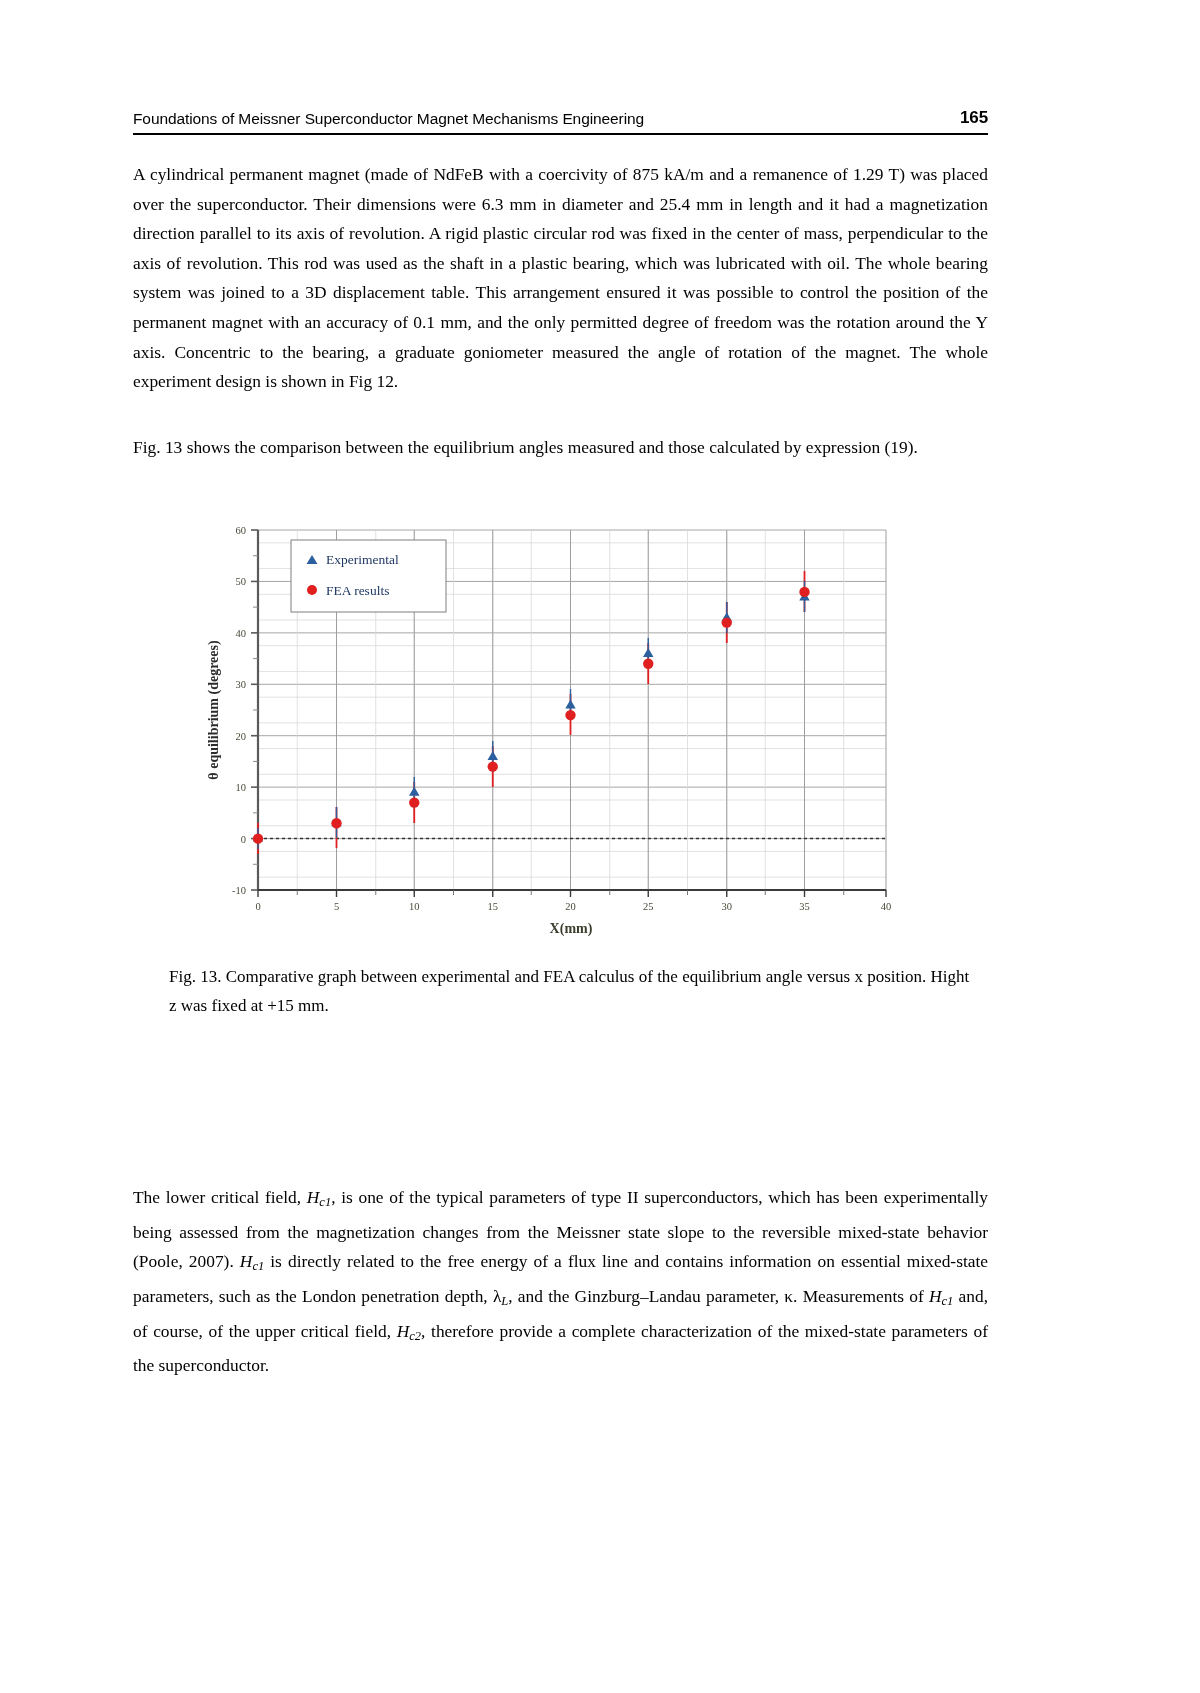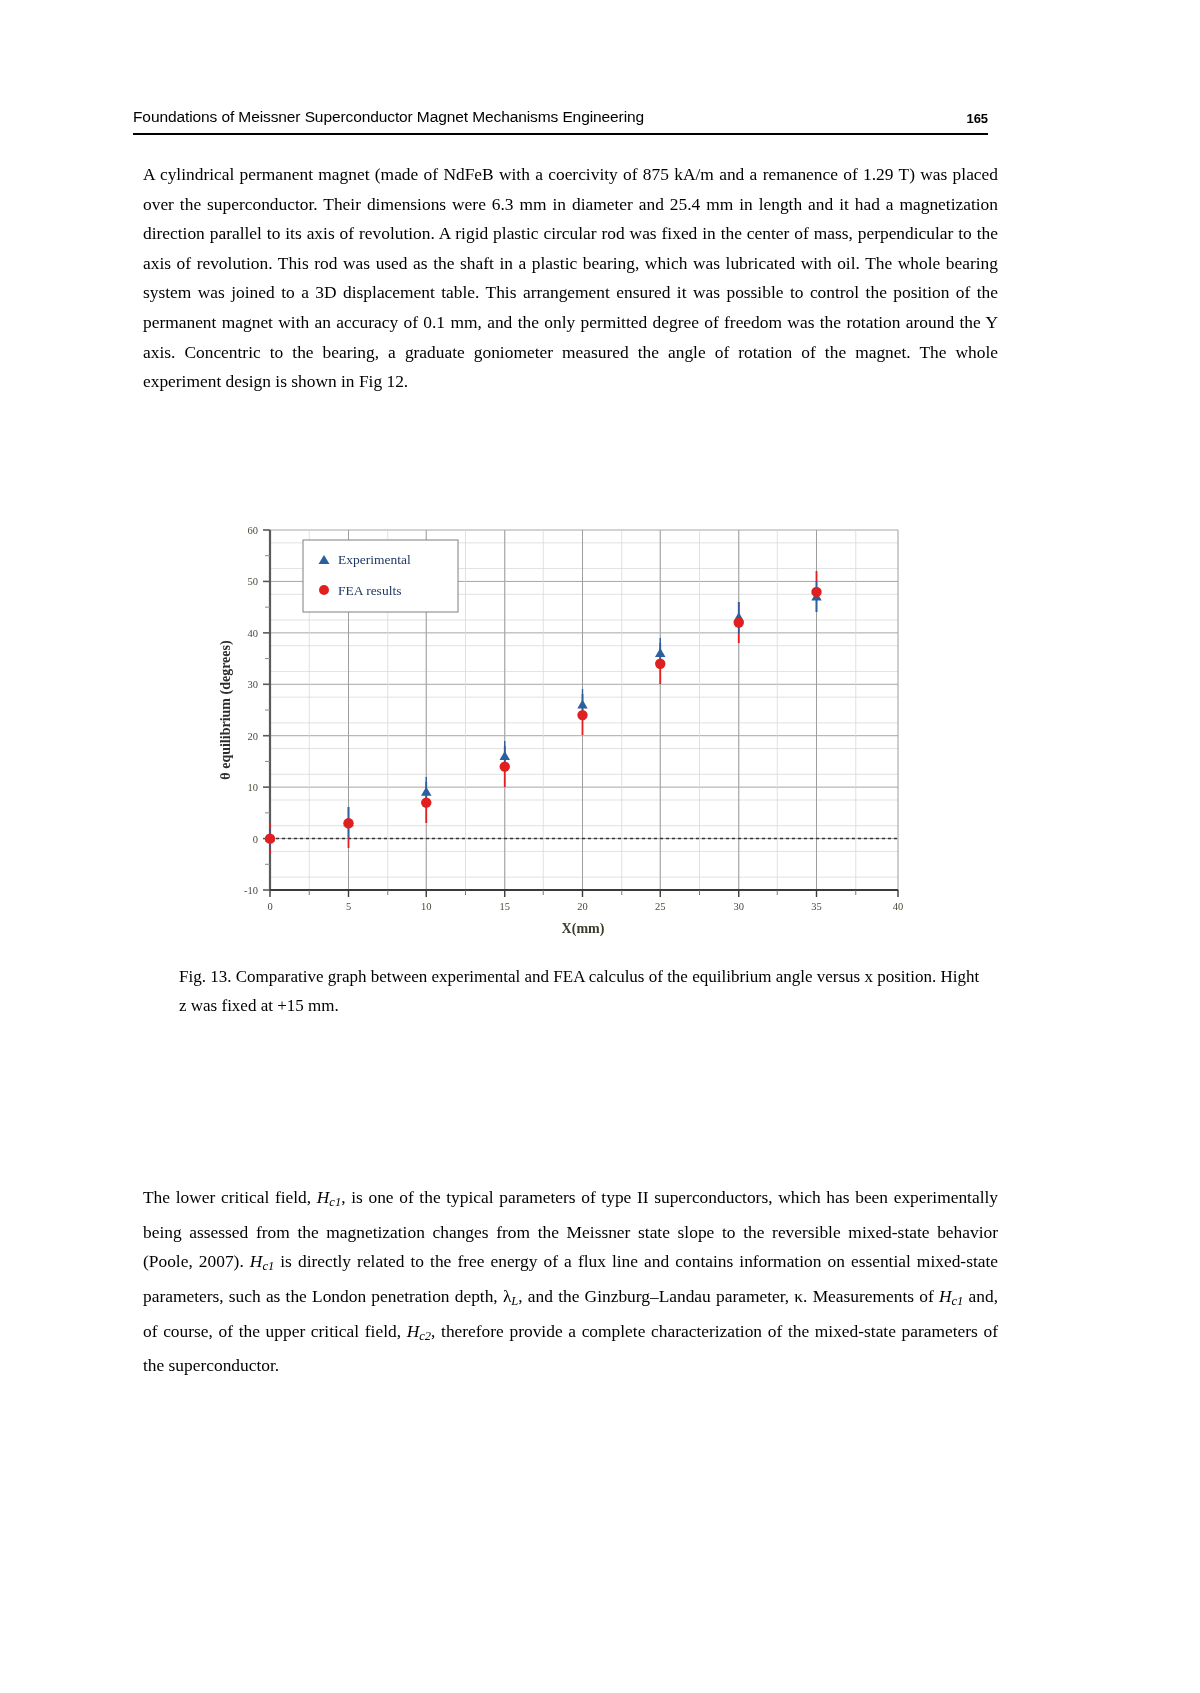--- a/index.html
+++ b/index.html
@@ -19,67 +19,68 @@
   
   .header{
     position:absolute;
     left:133px;top:108px;width:855px;
     display:flex;align-items:flex-end;justify-content:space-between;
     font-family:"Liberation Sans", sans-serif;
     font-size:15.5px;
     letter-spacing:-0.1px;
   }
   .header .head-title{white-space:nowrap;}
-  .header .head-page{font-weight:bold;font-size:13px;}
+  .header .head-page{font-weight:bold;font-size:17px;}
   .header-rule{
     position:absolute;left:133px;top:133px;width:855px;height:0;
     border-top:2.2px solid #000;
   }
   
   .body-block{
     position:absolute;
-    left:143px;width:855px;
+    left:133px;width:855px;
     font-size:17.4px;
     line-height:29.6px;
     text-align:justify;
     text-justify:inter-word;
   }
   #para1{top:160px;}
   #para2{top:433px;}
   #caption{top:962px;width:810px;font-size:17px;line-height:29px;text-align:left;margin-left:36px;}
   #para3{top:1027px;}
   #heading{
     position:absolute;left:133px;top:1140px;width:855px;
     font-family:"Liberation Sans", sans-serif;
     font-weight:bold;font-size:21px;
   }
   #para4{top:1183px;}
   .sub{font-size:0.72em;vertical-align:-0.25em;font-style:italic;}
   em{font-style:italic;}
   
   .figure{
     position:absolute;
-    left:208px;top:512px;
+    left:196px;top:512px;
     width:710px;height:430px;
   }
   .figure svg{display:block;}
 </style>
 </head>
 <body>
 
 <div class="page">
 
   <div class="header">
     <span class="head-title">Foundations of Meissner Superconductor Magnet Mechanisms Engineering</span>
     <span class="head-page">165</span>
   </div>
   <div class="header-rule"></div>
 
   <div class="body-block" id="para1">A cylindrical permanent magnet (made of NdFeB with a coercivity of 875 kA/m and a remanence of 1.29 T) was placed over the superconductor. Their dimensions were 6.3 mm in diameter and 25.4 mm in length and it had a magnetization direction parallel to its axis of revolution. A rigid plastic circular rod was fixed in the center of mass, perpendicular to the axis of revolution. This rod was used as the shaft in a plastic bearing, which was lubricated with oil. The whole bearing system was joined to a 3D displacement table. This arrangement ensured it was possible to control the position of the permanent magnet with an accuracy of 0.1 mm, and the only permitted degree of freedom was the rotation around the Y axis. Concentric to the bearing, a graduate goniometer measured the angle of rotation of the magnet. The whole experiment design is shown in Fig 12.</div>
 
+  <div class="body-block" id="para2">Fig. 13 shows the comparison between the equilibrium angles measured and those calculated by expression (19).</div>
 
   <div class="figure">
     <svg width="710" height="430" viewBox="0 0 710 430" xmlns="http://www.w3.org/2000/svg">
 
       <rect x="62" y="18" width="628" height="360" fill="#ffffff"></rect>
 
       <g stroke="#d9d9d9" stroke-width="0.8">
         <line x1="62" y1="30.857" x2="690" y2="30.857"></line>
         <line x1="62" y1="56.571" x2="690" y2="56.571"></line>
         <line x1="62" y1="82.285" x2="690" y2="82.285"></line>

